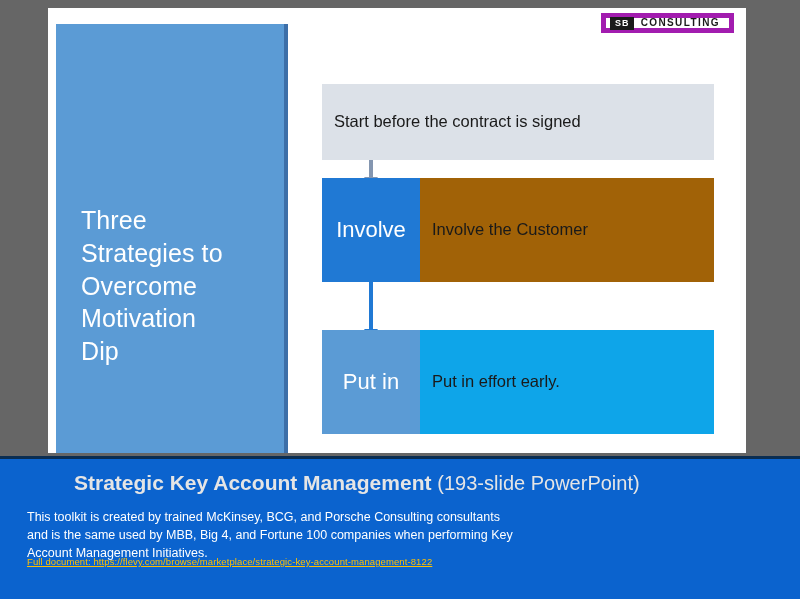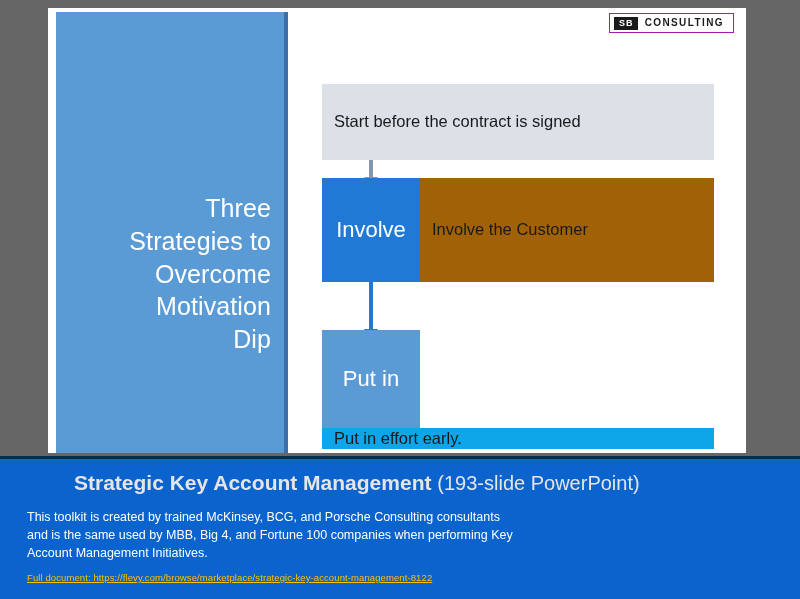--- a/index.html
+++ b/index.html
@@ -29,27 +29,26 @@
     width: 698px;
     height: 445px;
     background: #ffffff;
     overflow: hidden;
   }
 
   
   #title-panel {
     position: absolute;
     left: 8px;
-    top: 4px;
+    top: 16px;
     width: 232px;
     height: 508px;
     background: #5b9bd5;
     border-right: 4px solid #3d6fa8;
     box-sizing: border-box;
-    text-align: right;
   }
   #title-text {
     position: absolute;
     left: 25px;
     top: 180px;
     width: 190px;
     color: #ffffff;
     font-size: 25px;
     line-height: 1.31;
     font-weight: 400;
@@ -58,21 +57,21 @@
   }
 
   
   #logo-box {
     position: absolute;
     right: 12px;
     top: 5px;
     display: flex;
     align-items: center;
     background: #ffffff;
-    border: 1px solid #a21caf;
+    border: 5px solid #a21caf;
     padding: 3px 9px 3px 4px;
     height: 20px;
     box-sizing: border-box;
   }
   #logo-mark {
     background: #1a1a1a;
     color: #ffffff;
     font-size: 9px;
     font-weight: 700;
     letter-spacing: 1px;
@@ -114,21 +113,21 @@
     align-items: center;
     color: #1a1a1a;
     font-size: 16.5px;
     line-height: 1.3;
     padding: 0 14px 0 12px;
     box-sizing: border-box;
   }
 
   #row-0 { top: 48px; height: 104px; }
   #row-1 { top: 170px; height: 104px; }
-  #row-2 { top: 322px; height: 104px; flex-direction: column; }
+  #row-2 { top: 322px; height: 104px; }
 
   
   .connector {
     position: absolute;
     left: 316px;
     width: 14px;
   }
   .connector .shaft {
     position: absolute;
     left: 5px;
@@ -178,21 +177,21 @@
     top: 50px;
     width: 530px;
     color: #ffffff;
     font-size: 12.5px;
     line-height: 1.42;
     white-space: pre-line;
   }
   #footer-url {
     position: absolute;
     left: 27px;
-    top: 113px;
+    top: 97px;
     color: #ffc000;
     font-size: 9.5px;
     letter-spacing: 0.1px;
   }
   #flevy-logo {
     position: absolute;
     right: 22px;
     top: 58px;
     font-size: 50px;
     font-weight: 700;

